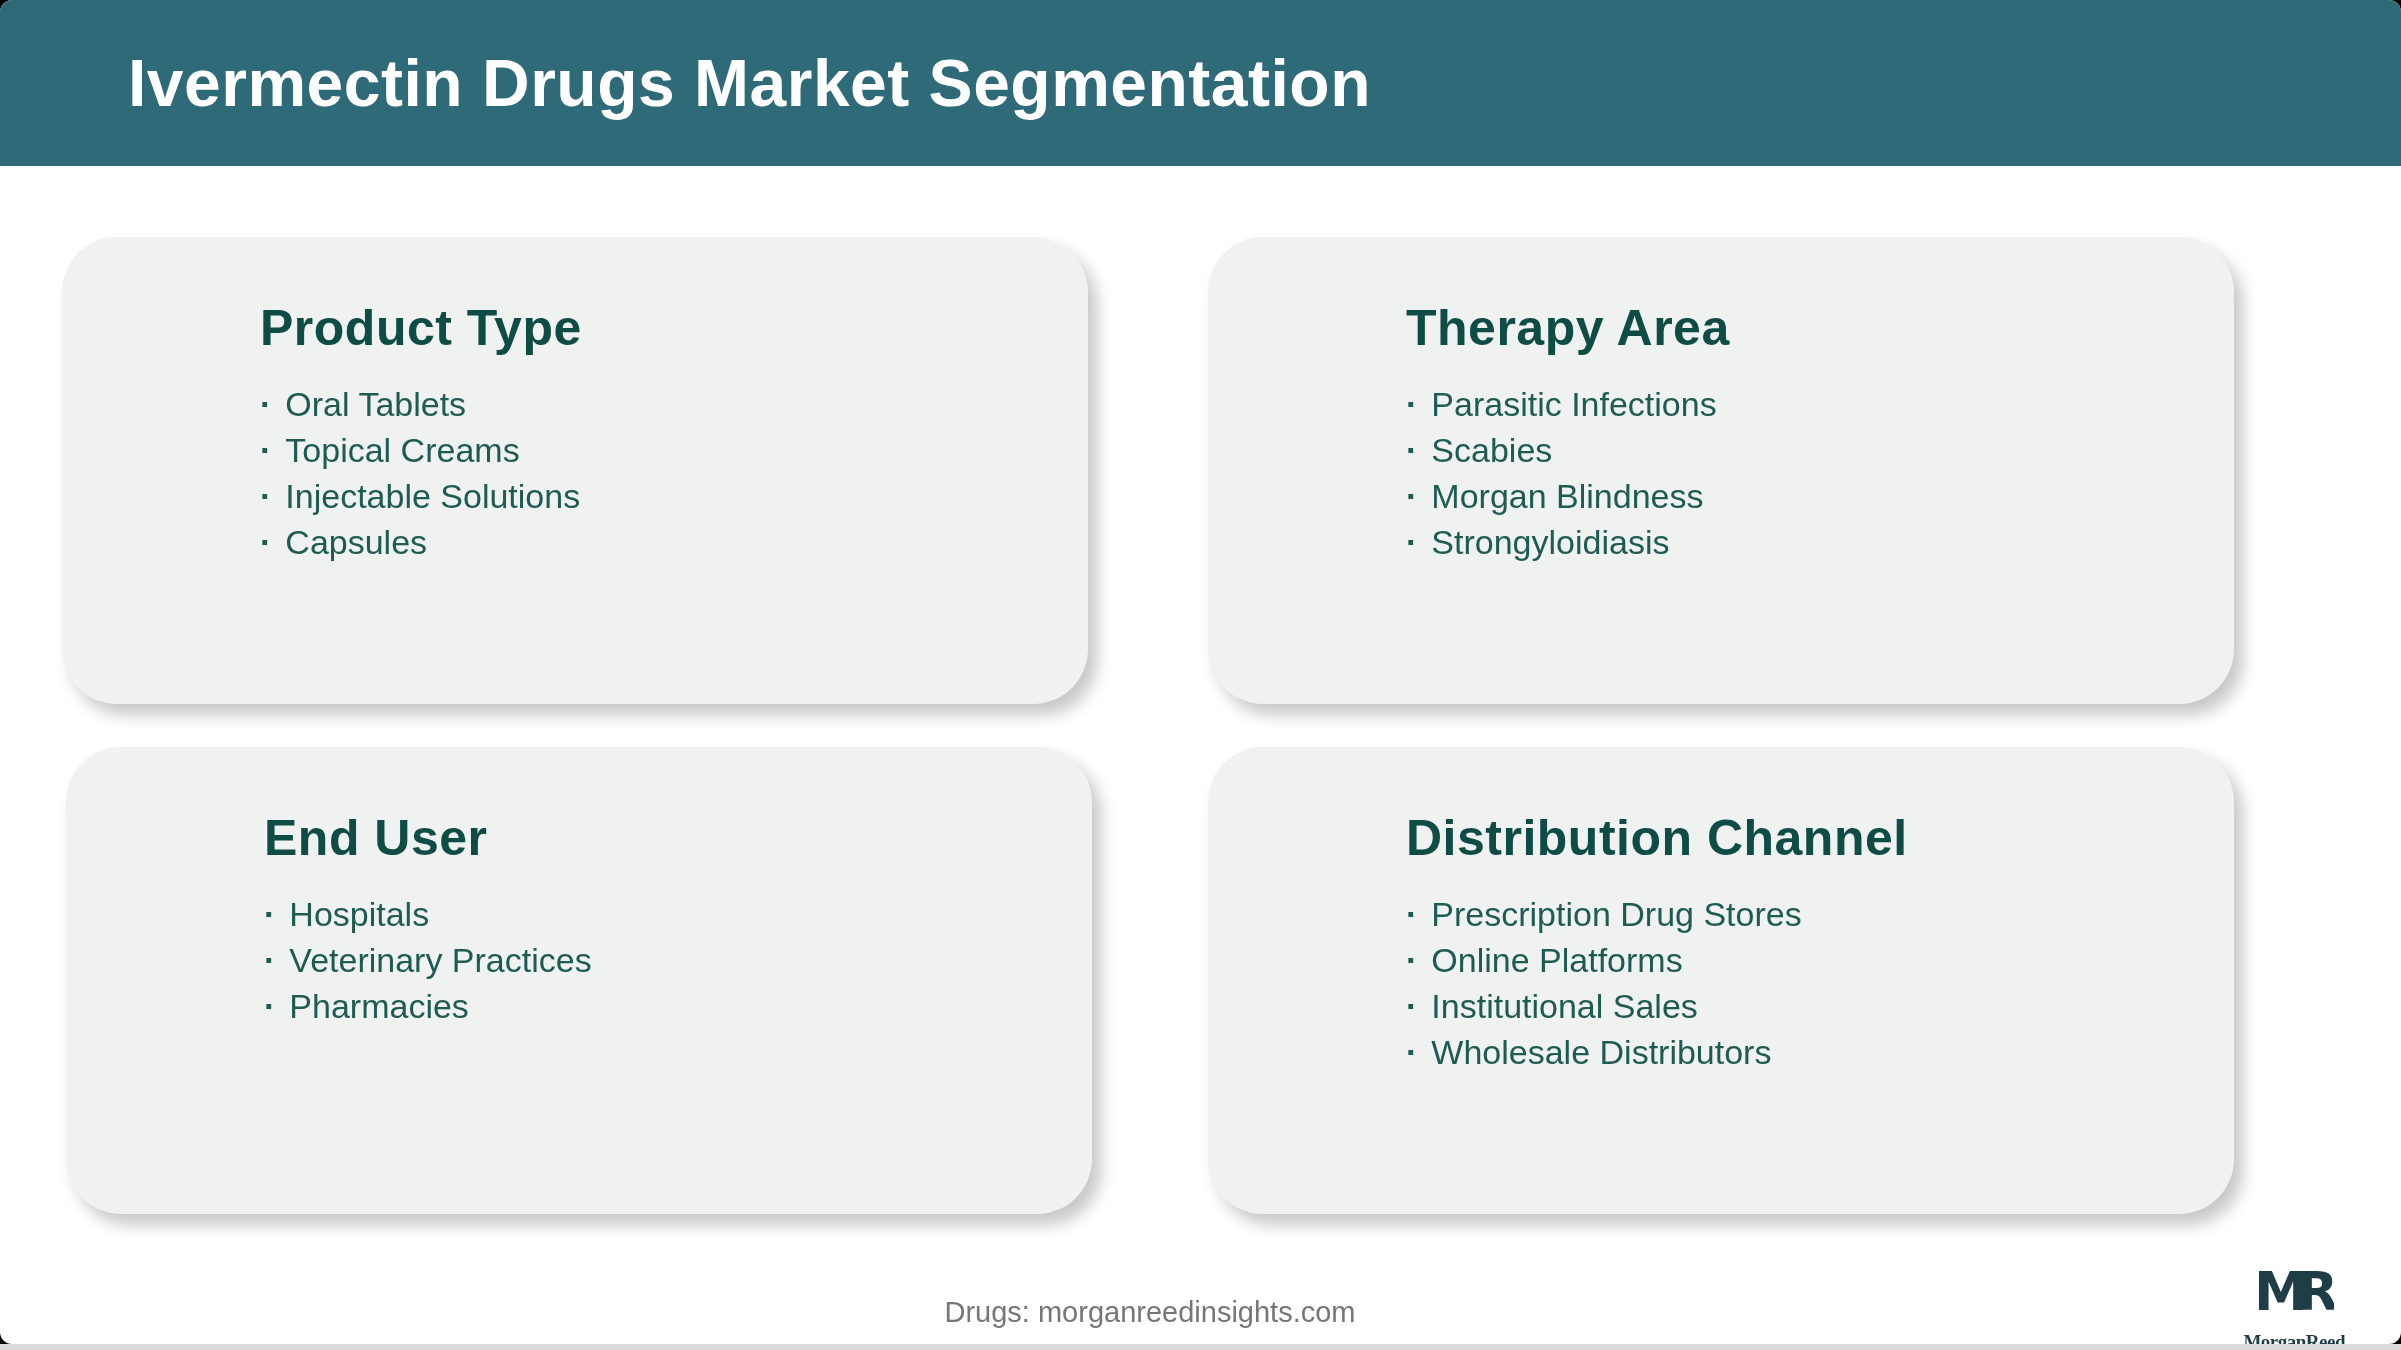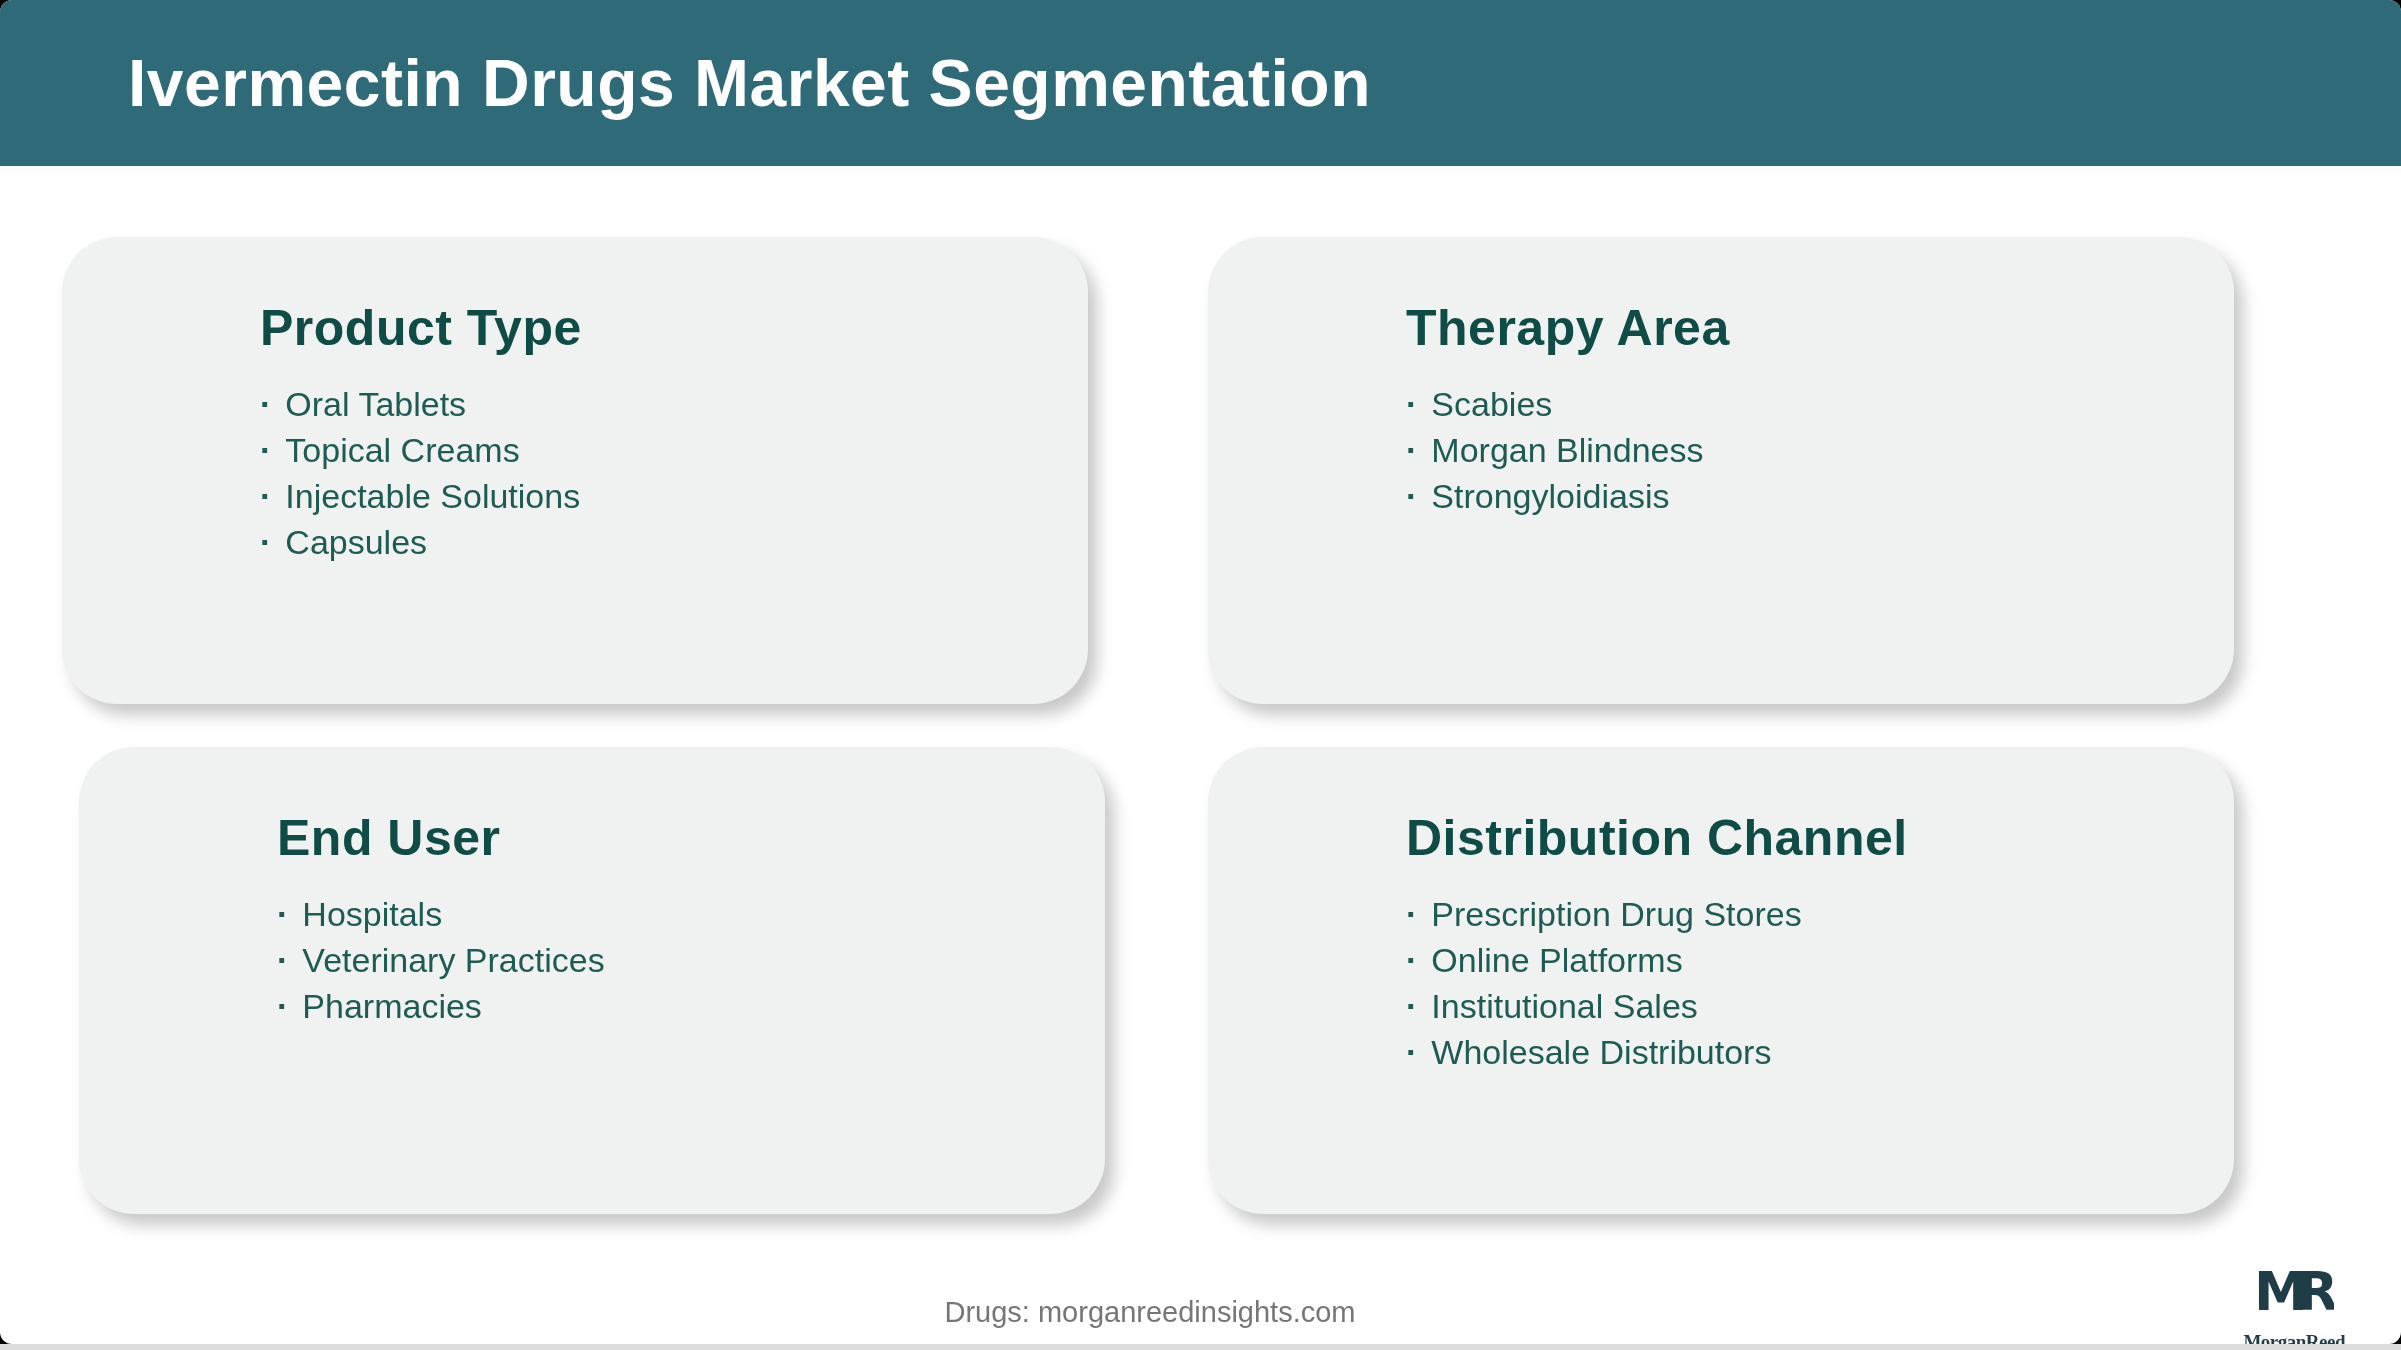--- a/index.html
+++ b/index.html
@@ -66,21 +66,21 @@
     position: absolute;
     width: 1026px;
     height: 467px;
     background: var(--card_bg);
     border-radius: 55px;
     box-shadow: 9px 11px 16px rgba(0, 0, 0, 0.22);
     padding: 62px 50px 0 198px;
   }
   .card-1 { left: 62px;   top: 237px; }
   .card-2 { left: 1208px; top: 237px; }
-  .card-3 { left: 79px;   top: 747px; }
+  .card-3 { left: 66px;   top: 747px; }
   .card-4 { left: 1208px; top: 747px; }
 
   .card h2 {
     margin: 0 0 24px 0;
     color: var(--card_title);
     font-size: 50px;
     font-weight: bold;
     letter-spacing: 0.5px;
   }
   .card ul {
@@ -167,20 +167,21 @@
         <li><span class="dot">·</span><span>Oral Tablets</span></li>
         <li><span class="dot">·</span><span>Topical Creams</span></li>
         <li><span class="dot">·</span><span>Injectable Solutions</span></li>
         <li><span class="dot">·</span><span>Capsules</span></li>
       </ul>
     </section>
 
     <section class="card card-2">
       <h2>Therapy Area</h2>
       <ul>
+        <li><span class="dot">·</span><span>Parasitic Infections</span></li>
         <li><span class="dot">·</span><span>Scabies</span></li>
         <li><span class="dot">·</span><span>Morgan Blindness</span></li>
         <li><span class="dot">·</span><span>Strongyloidiasis</span></li>
       </ul>
     </section>
 
     <section class="card card-3">
       <h2>End User</h2>
       <ul>
         <li><span class="dot">·</span><span>Hospitals</span></li>

